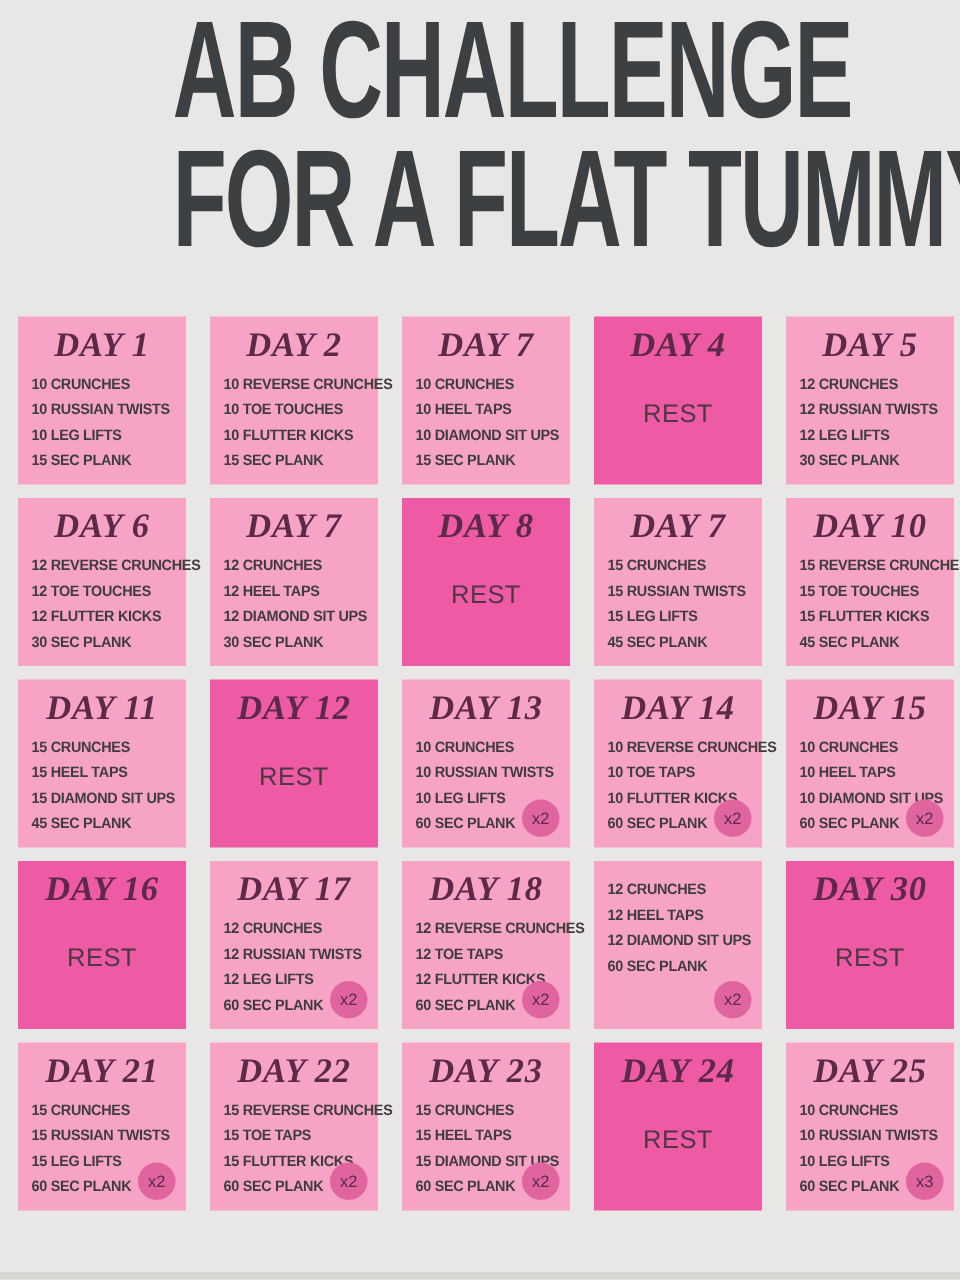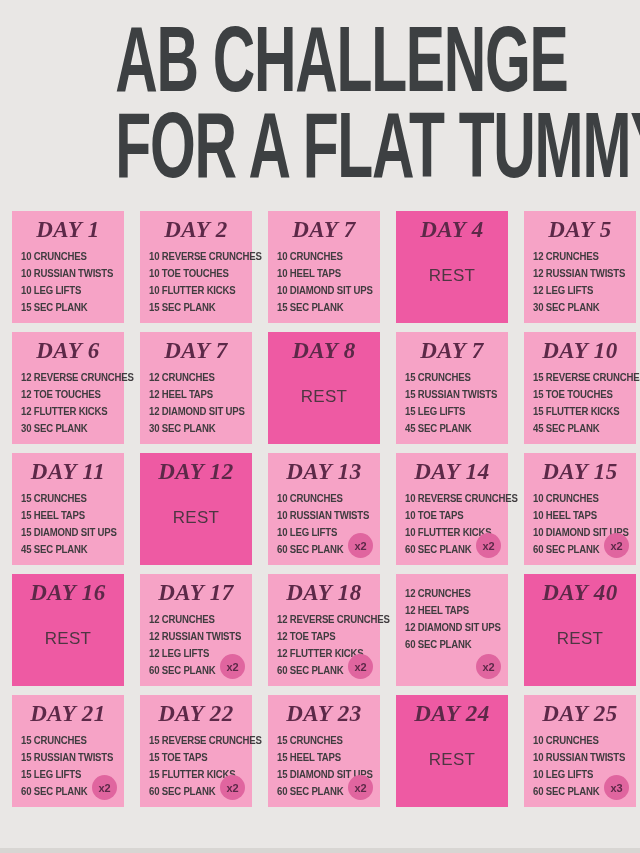--- a/index.html
+++ b/index.html
@@ -13,21 +13,21 @@
     overflow: hidden;
     background: var(--bg, #e9e7e5);
     font-family: "Liberation Sans", sans-serif;
   }
   .poster {
     position: absolute;
     inset: 0;
   }
   .title {
     position: absolute;
-    top: 16px;
+    top: 4px;
     left: 0;
     width: 640px;
     text-align: left;
     color: var(--title-text, #3d4042);
   }
   .title-line {
     display: block;
     width: 640px;
     white-space: nowrap;
     font-weight: 700;
@@ -97,21 +97,21 @@
     right: 7px;
     bottom: 7px;
     width: 25px;
     height: 25px;
     border-radius: 50%;
     background: var(--badge-pink, #e0659f);
     display: flex;
     align-items: center;
     justify-content: center;
     font-size: 11px;
-    font-weight: 700;
+    font-weight: 400;
     color: var(--day-label, #5c2948);
     text-align: right;
   }
   .bottom-strip {
     position: absolute;
     left: 0;
     right: 0;
     bottom: 0;
     height: 5px;
     background: #d5d2d0;
@@ -277,21 +277,21 @@
       <div class="day-card">
         <div class="exercise-list">
           <div class="exercise-item">12 CRUNCHES</div>
           <div class="exercise-item">12 HEEL TAPS</div>
           <div class="exercise-item">12 DIAMOND SIT UPS</div>
           <div class="exercise-item">60 SEC PLANK</div>
         </div>
         <div class="multiplier-badge">x2</div>
       </div>
       <div class="day-card rest">
-        <div class="day-label">DAY 40</div>
+        <div class="day-label">DAY 30</div>
         <div class="rest-label">REST</div>
       </div>
       <div class="day-card">
         <div class="day-label">DAY 21</div>
         <div class="exercise-list">
           <div class="exercise-item">15 CRUNCHES</div>
           <div class="exercise-item">15 RUSSIAN TWISTS</div>
           <div class="exercise-item">15 LEG LIFTS</div>
           <div class="exercise-item">60 SEC PLANK</div>
         </div>

